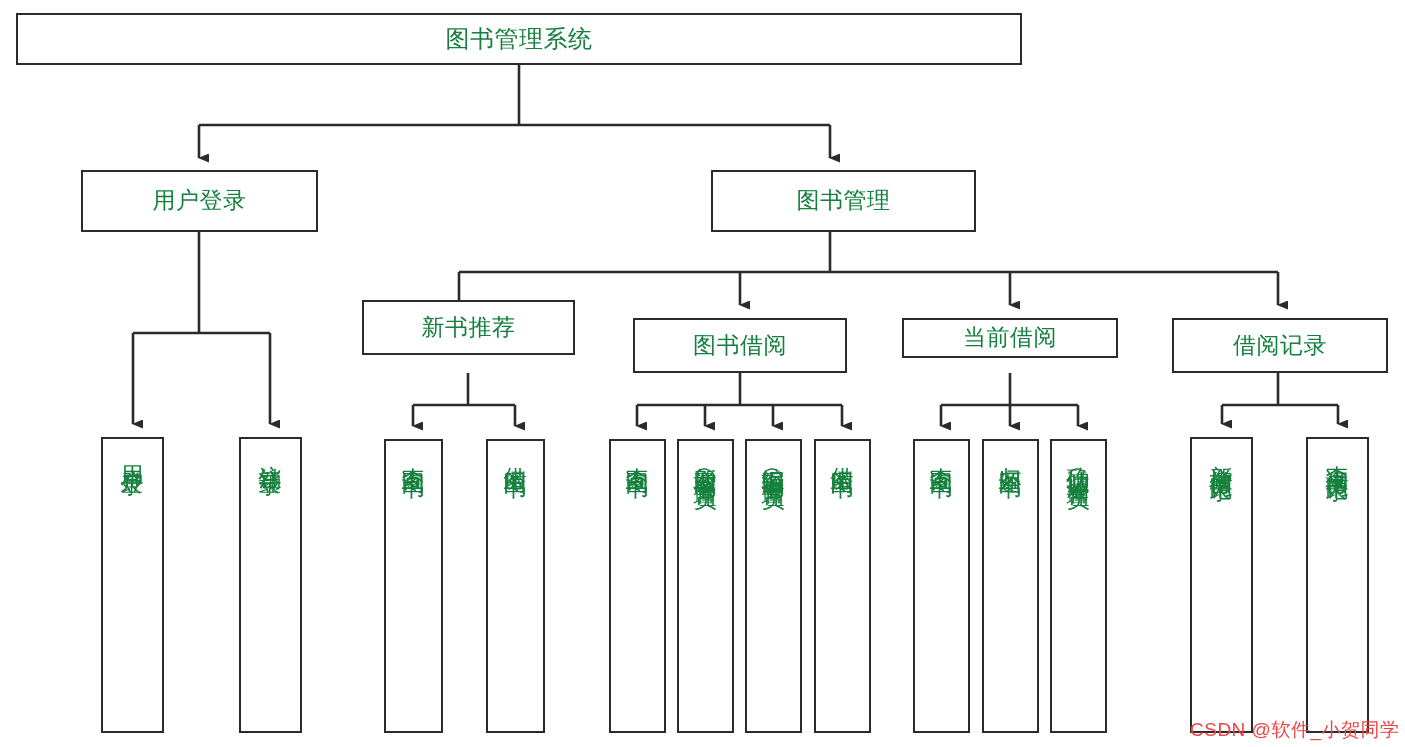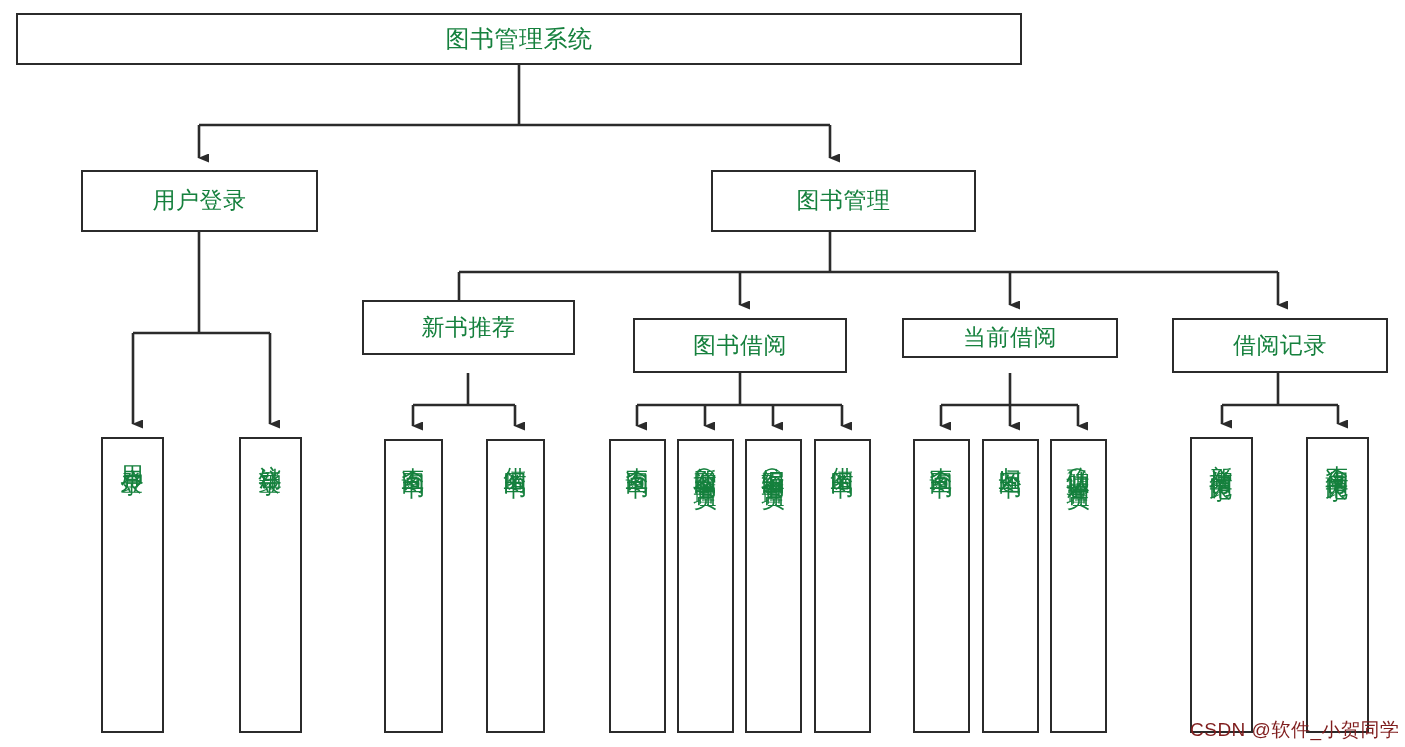--- a/index.html
+++ b/index.html
@@ -58,21 +58,21 @@
     writing-mode: vertical-rl;
     text-orientation: upright;
     font-size: 23px;
     line-height: 1.05;
     letter-spacing: 3px;
     max-height: 284px;
   }
   .watermark {
     position: absolute;
     font-size: 19px;
-    color: #7f1d1d;
+    color: #ef4444;
     white-space: nowrap;
     letter-spacing: 0.5px;
   }
 </style>
 </head>
 <body>
 
 <div id="diagram-root">
 
   <svg id="edges-layer" viewBox="0 0 1405 747" width="1405" height="747" xmlns="http://www.w3.org/2000/svg">

